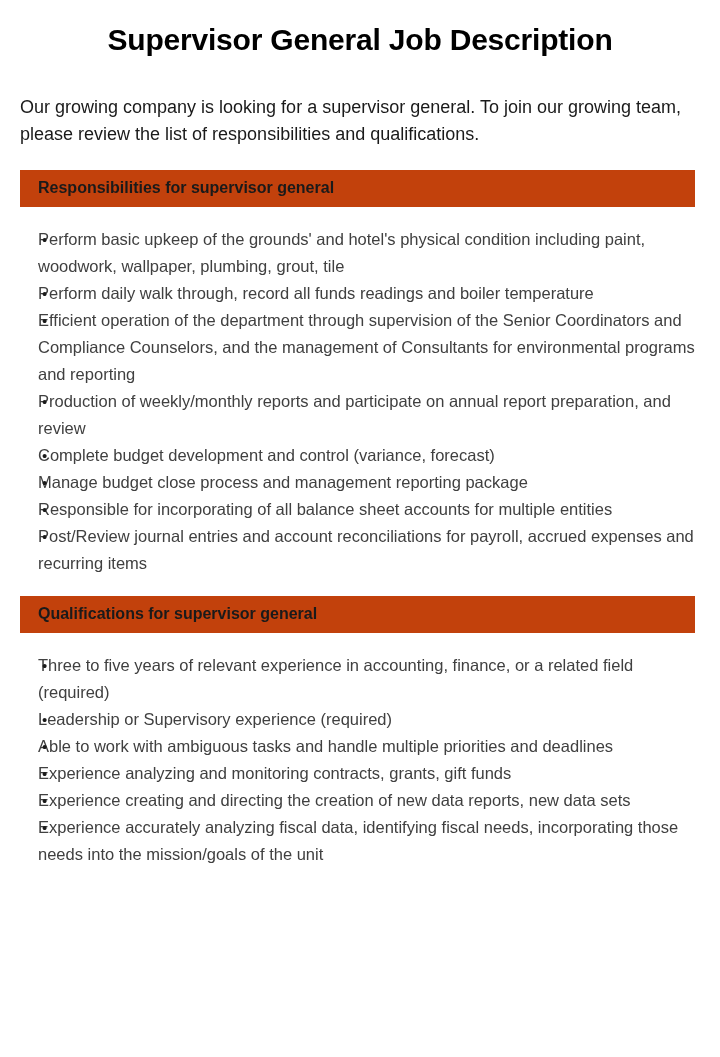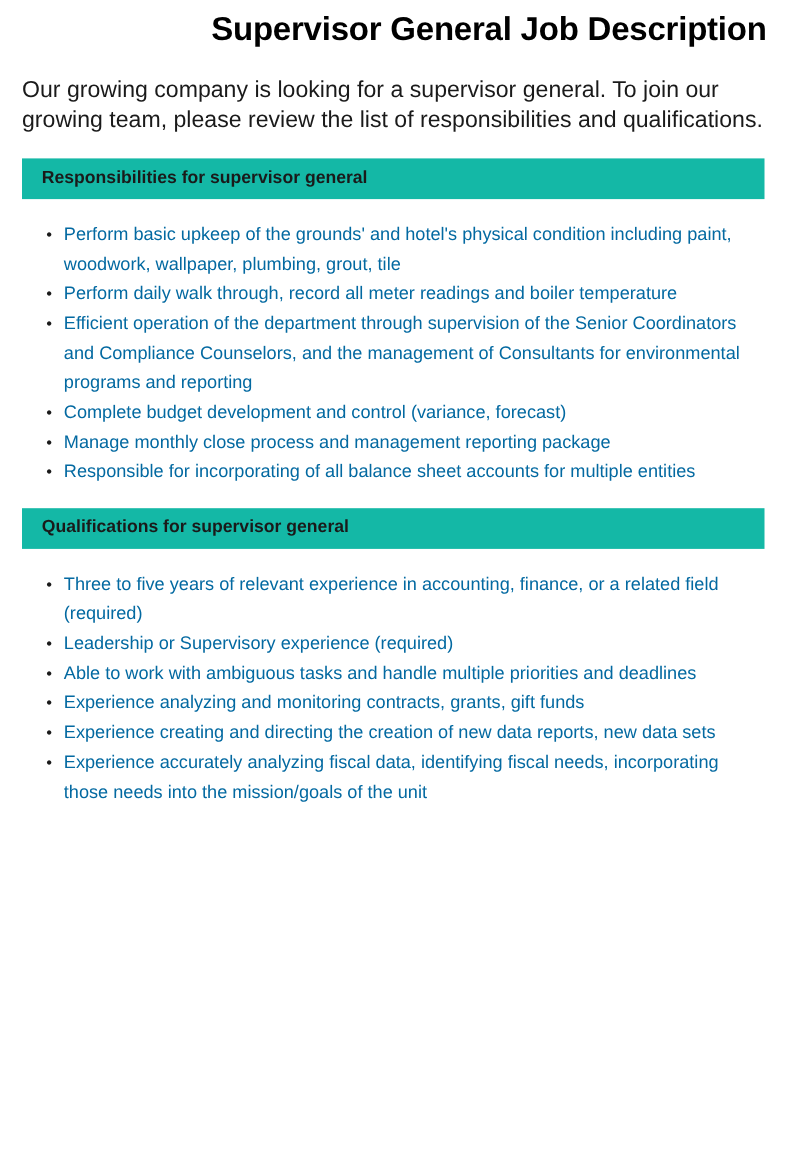--- a/index.html
+++ b/index.html
@@ -15,60 +15,60 @@
     overflow: hidden;
   }
   .page {
     width: 720px;
     box-sizing: border-box;
     padding: 0;
   }
   .doc-title {
     font-size: 30px;
     font-weight: bold;
-    text-align: right;
+    text-align: center;
     letter-spacing: -0.2px;
     color: #000000;
-    margin: 3px;
+    margin: 16px;
     padding: 6px 20px 0 20px;
     line-height: 36px;
   }
   .intro {
-    font-size: 21px;
+    font-size: 18px;
     line-height: 27px;
     margin: 0;
     padding: 20px 25px 0 20px;
     color: #1a1a1a;
   }
   .section {
     margin: 0;
   }
   .section-header {
-    background: #14b8a6;
+    background: #c2410c;
     margin: 22px 25px 0 20px;
     padding: 8px 0 9px 18px;
     font-size: 16px;
     font-weight: bold;
     color: #1a1a1a;
     line-height: 20px;
   }
   .section-header.qualifications {
     margin-top: 19px;
   }
   ul.bullet-list {
     list-style: none;
     margin: 0;
     padding: 0;
   }
   ul.bullet-list li {
     position: relative;
     font-size: 16.5px;
     line-height: 27px;
-    color: #0369a1;
-    padding: 0 25px 0 58px;
+    color: #404040;
+    padding: 0 25px 0 38px;
     margin: 0;
   }
   ul.bullet-list li::before {
     content: "\2022";
     position: absolute;
     left: 42px;
     top: 0;
     font-size: 15px;
     line-height: 27px;
     color: #1a1a1a;
@@ -84,25 +84,27 @@
 
   <h1 class="doc-title">Supervisor General Job Description</h1>
 
   <p class="intro">Our growing company is looking for a supervisor general. To join our growing team, please review the list of responsibilities and qualifications.</p>
 
   <div class="section">
     <div class="section-header">Responsibilities for supervisor general</div>
     <div class="list-top-gap"></div>
     <ul class="bullet-list">
       <li>Perform basic upkeep of the grounds' and hotel's physical condition including paint, woodwork, wallpaper, plumbing, grout, tile</li>
-      <li>Perform daily walk through, record all meter readings and boiler temperature</li>
+      <li>Perform daily walk through, record all funds readings and boiler temperature</li>
       <li>Efficient operation of the department through supervision of the Senior Coordinators and Compliance Counselors, and the management of Consultants for environmental programs and reporting</li>
+      <li>Production of weekly/monthly reports and participate on annual report preparation, and review</li>
       <li>Complete budget development and control (variance, forecast)</li>
-      <li>Manage monthly close process and management reporting package</li>
+      <li>Manage budget close process and management reporting package</li>
       <li>Responsible for incorporating of all balance sheet accounts for multiple entities</li>
+      <li>Post/Review journal entries and account reconciliations for payroll, accrued expenses and recurring items</li>
     </ul>
   </div>
 
   <div class="section">
     <div class="section-header qualifications">Qualifications for supervisor general</div>
     <div class="list-top-gap"></div>
     <ul class="bullet-list">
       <li>Three to five years of relevant experience in accounting, finance, or a related field (required)</li>
       <li>Leadership or Supervisory experience (required)</li>
       <li>Able to work with ambiguous tasks and handle multiple priorities and deadlines</li>

